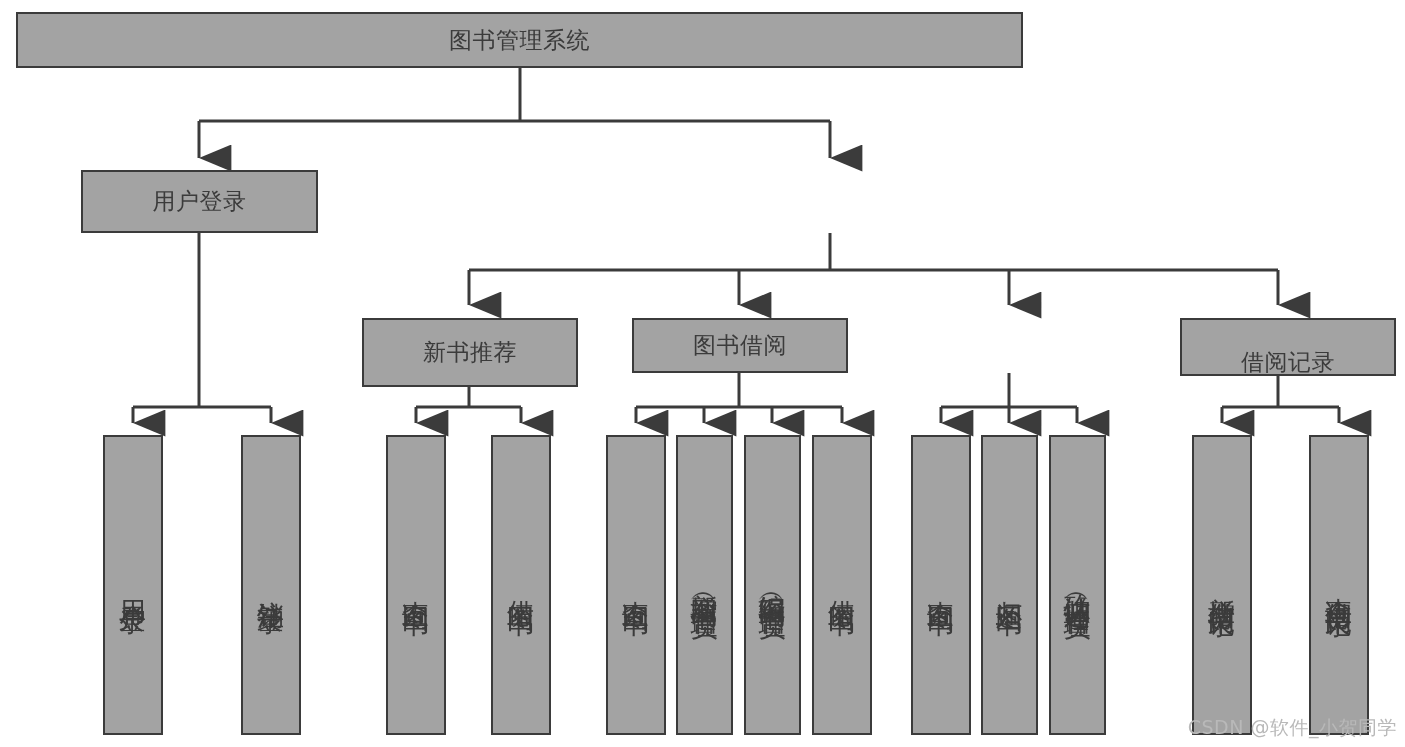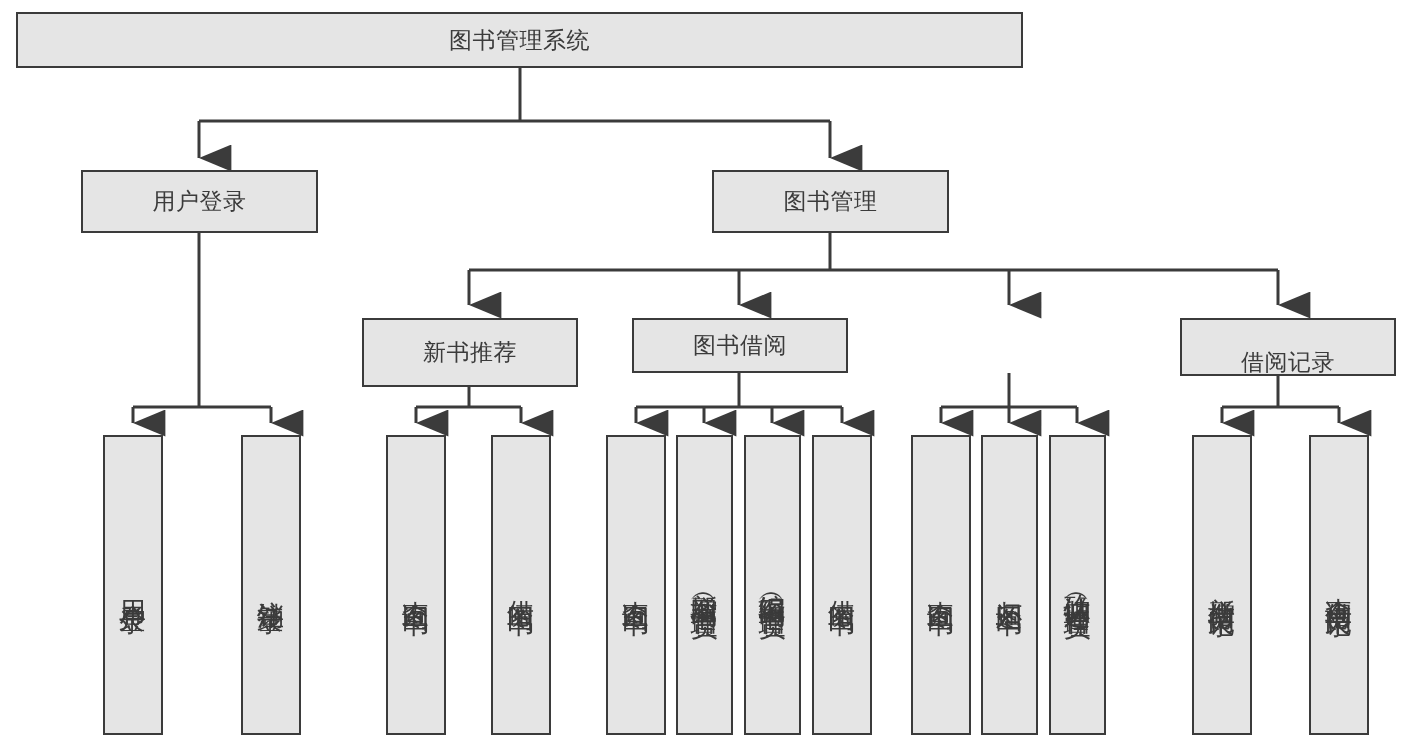--- a/index.html
+++ b/index.html
@@ -22,21 +22,21 @@
     position: absolute;
     left: 0;
     top: 0;
     width: 1405px;
     height: 747px;
     pointer-events: none;
   }
   .node {
     position: absolute;
     box-sizing: border-box;
-    background: #e5e5e5;
+    background: #a3a3a3;
     border: 2px solid #3b3b3b;
     display: flex;
     align-items: center;
     justify-content: center;
     color: #3a3a3a;
   }
   .node .lbl {
     display: block;
     text-align: center;
     line-height: 1.05;
@@ -138,23 +138,20 @@
   </svg>
 
   <div class="node root" style="left:16px; top:12px; width:1007px; height:56px;">
     <span class="lbl">图书管理系统</span>
   </div>
 
   <div class="node h" style="left:81px; top:170px; width:237px; height:63px;">
     <span class="lbl">用户登录</span>
   </div>
 
-  <div class="node h" style="left:712px; top:170px; width:237px; height:63px;">
-    <span class="lbl">图书管理</span>
-  </div>
 
   <div class="node h" style="left:362px; top:318px; width:216px; height:69px;">
     <span class="lbl">新书推荐</span>
   </div>
 
   <div class="node h" style="left:632px; top:318px; width:216px; height:55px;">
     <span class="lbl">图书借阅</span>
   </div>
 
 
@@ -207,14 +204,15 @@
   </div>
 
   <div class="node v" style="left:1192px; top:435px; width:60px; height:300px;">
     <span class="lbl">新增借阅记录</span>
   </div>
 
   <div class="node v" style="left:1309px; top:435px; width:60px; height:300px;">
     <span class="lbl">查询借阅记录</span>
   </div>
 
+  <div class="watermark">CSDN @软件_小贺同学</div>
 
 </div>
 
 </body></html>

